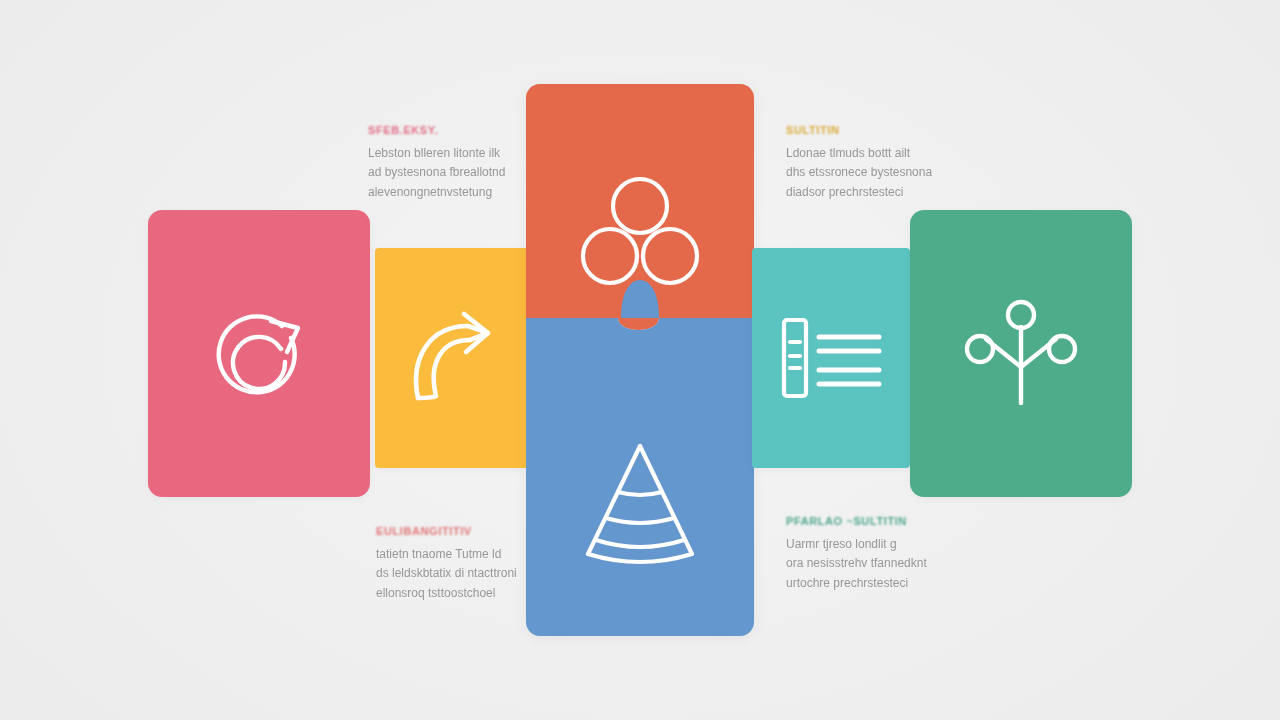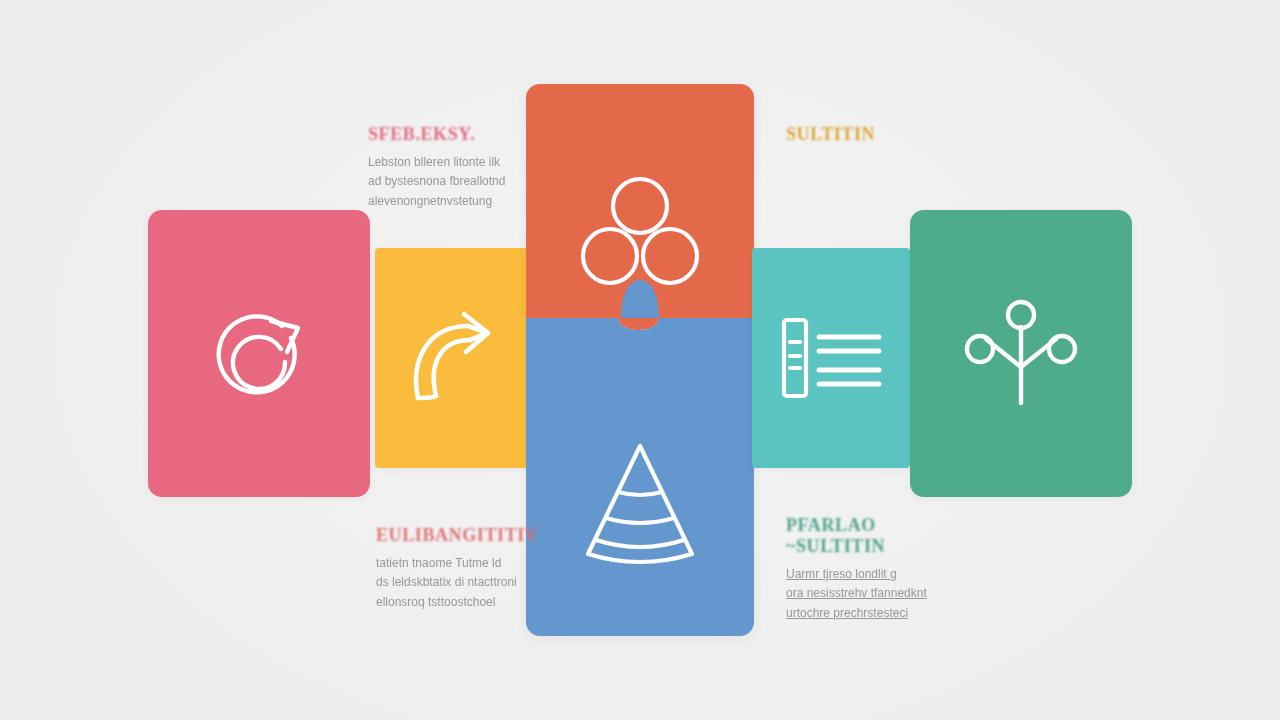--- a/index.html
+++ b/index.html
@@ -80,27 +80,26 @@
     justify-content: center;
   }
 
   
   .callout {
     position: absolute;
     width: 172px;
   }
 
   .callout-title {
-    font-size: 18px;
+    font-size: 11px;
     font-weight: bold;
     letter-spacing: 0.6px;
     margin-bottom: 8px;
     filter: blur(0.85px);
     opacity: 0.92;
-    font-family: Liberation Serif, serif;
   }
 
   .callout-body {
     font-size: 12px;
     line-height: 1.62;
     color: #8e8e8e;
     filter: blur(0.75px);
     opacity: 0.9;
   }
   .callout-body div { white-space: nowrap; }
@@ -212,33 +211,38 @@
     <div class="callout-title t-pink" style="color: rgb(224, 96, 122);">SFEB.EKSY.</div>
     <div class="callout-body" style="color: rgb(142, 142, 142);">
       <div>Lebston blleren litonte ilk</div>
       <div>ad bystesnona fbreallotnd</div>
       <div>alevenongnetnvstetung</div>
     </div>
   </div>
 
   <div class="callout" id="callout-tr">
     <div class="callout-title t-amber" style="color: rgb(217, 163, 38);">SULTITIN</div>
+    <div class="callout-body" style="color: rgb(142, 142, 142);">
+      <div>Ldonae tlmuds bottt ailt</div>
+      <div>dhs etssronece bystesnona</div>
+      <div>diadsor prechrstesteci</div>
+    </div>
   </div>
 
   <div class="callout" id="callout-bl">
     <div class="callout-title t-rose" style="color: rgb(224, 106, 106); margin-top: 10px;">EULIBANGITITIV</div>
     <div class="callout-body" style="color: rgb(142, 142, 142);">
       <div>tatietn tnaome Tutme ld</div>
       <div>ds leldskbtatix di ntacttroni</div>
       <div>ellonsroq tsttoostchoel</div>
     </div>
   </div>
 
   <div class="callout" id="callout-br">
     <div class="callout-title t-green" style="color: rgb(63, 158, 132);">PFARLAO ~SULTITIN</div>
-    <div class="callout-body" style="color: rgb(142, 142, 142); text-decoration: underline;">
+    <div class="callout-body" style="color: rgb(142, 142, 142);">
       <div>Uarmr tjreso londlit g</div>
       <div>ora nesisstrehv tfannedknt</div>
       <div>urtochre prechrstesteci</div>
     </div>
   </div>
 
 </div>
 
 </body></html>

